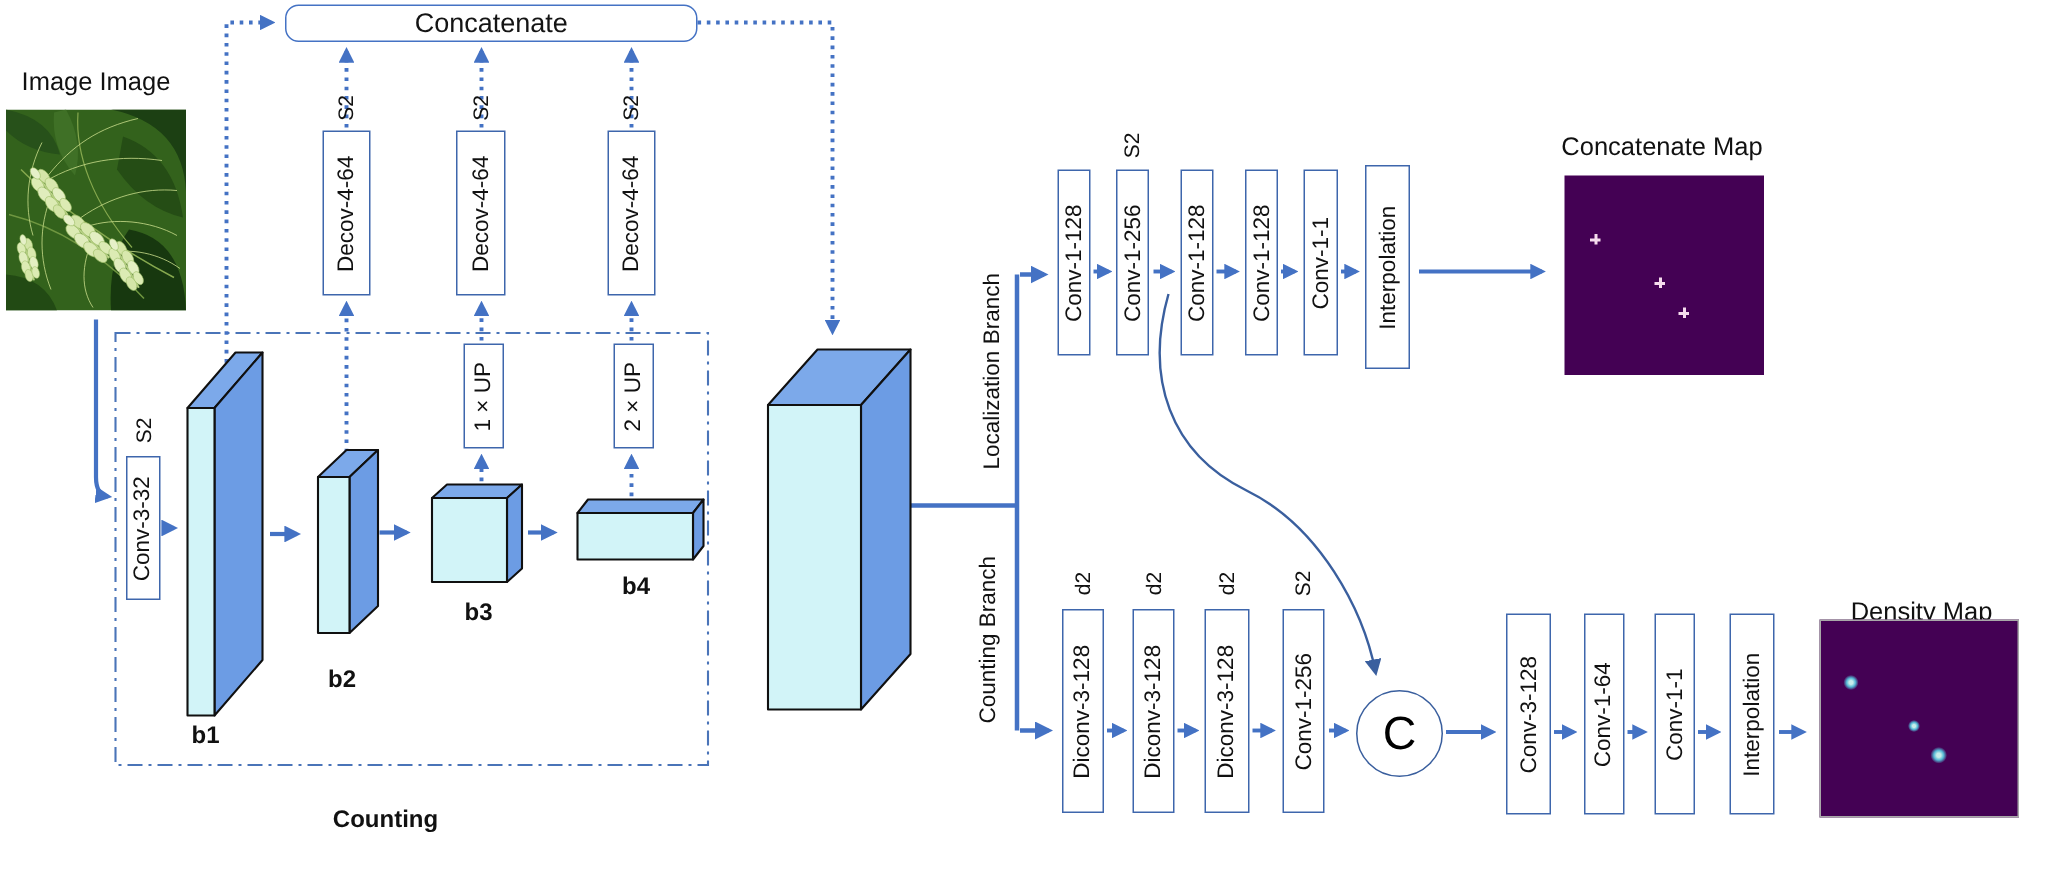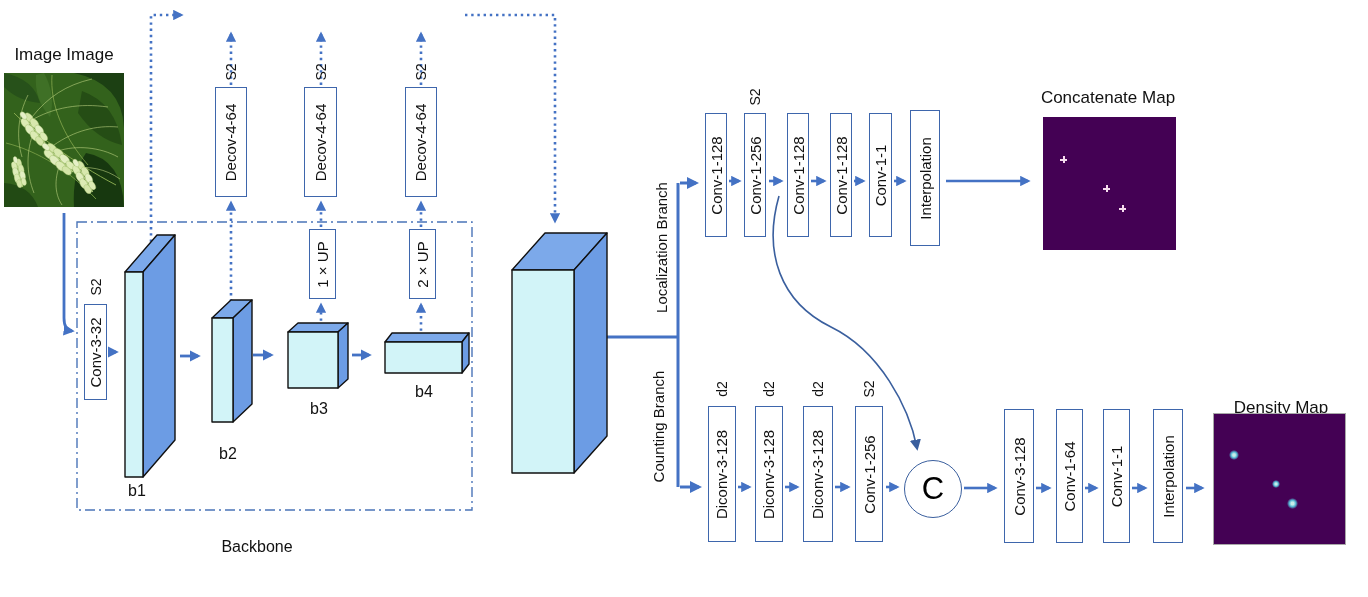--- a/index.html
+++ b/index.html
@@ -22,21 +22,21 @@
   .vbox span { font-size:15px; color:#111; }
   .vtag {
     position:absolute; display:flex; align-items:center; justify-content:center;
     font-size:14px; color:#111;
   }
   .vlabel {
     position:absolute; display:flex; align-items:center; justify-content:center;
     font-size:15px; color:#111;
   }
   .hlabel { position:absolute; text-align:center; font-size:17px; color:#111; }
-  .blabel { position:absolute; text-align:center; font-size:16px; font-weight:normal; color:#111; }
+  .blabel { position:absolute; text-align:center; font-size:16px; font-weight:bold; color:#111; }
 
   #concatenate-box {
     position:absolute; left:190px; top:3px; width:275px; height:25px;
     border:1.6px solid #4472C4; border-radius:9px; background:#fff;
     display:flex; align-items:center; justify-content:center;
     font-size:18px; box-sizing:border-box;
   }
 
   #c-circle {
     position:absolute; left:904px; top:460px; width:58px; height:58px;
@@ -189,20 +189,23 @@
       <path d="M58,86 C50,104 50,120 58,132"></path>
     </g>
     <use href="#ear" transform="translate(30,56) rotate(-38)"></use>
     <use href="#ear" transform="translate(55,86) rotate(-47) scale(1.05)"></use>
     <use href="#ear" transform="translate(80,104) rotate(-30) scale(0.95)"></use>
     <use href="#ear" transform="translate(15,100) rotate(-15) scale(0.8)"></use>
   </svg>
 
   <div class="hlabel" style="left:0;top:45px;width:128px;">Image Image</div>
 
+  <div id="concatenate-box">
+    <span>Concatenate</span>
+  </div>
 
   <div class="vbox" style="left:215px;top:87px;width:32px;height:110px;">
     <span>Decov-4-64</span>
     </div>
   <div class="vtag" style="left:215px;top:58px;width:32px;height:28px;">
     <span>S2</span>
     </div>
   <div class="vbox" style="left:304px;top:87px;width:33px;height:110px;">
     <span>Decov-4-64</span>
     </div>
@@ -227,21 +230,21 @@
     </div>
   <div class="vbox" style="left:409px;top:229px;width:27px;height:70px;">
     <span>2 × UP</span>
     </div>
 
   <div class="blabel" style="left:119px;top:482px;width:36px;">b1</div>
   <div class="blabel" style="left:210px;top:429px;width:36px;margin-top:16px;">b2</div>
   <div class="blabel" style="left:301px;top:400px;width:36px;">b3</div>
   <div class="blabel" style="left:406px;top:383px;width:36px;">b4</div>
 
-  <div class="blabel" style="left:157px;top:538px;width:200px;">Backbone</div>
+  <div class="blabel" style="left:157px;top:538px;width:200px;">Counting</div>
 
   <div class="vlabel" style="left:648px;top:152px;width:26px;height:190px;">
     <span>Localization Branch</span>
     </div>
   <div class="vlabel" style="left:646px;top:351px;width:26px;height:150px;">
     <span>Counting Branch</span>
     </div>
 
   <div class="vbox" style="left:705px;top:113px;width:22px;height:124px;">
     <span>Conv-1-128</span>

